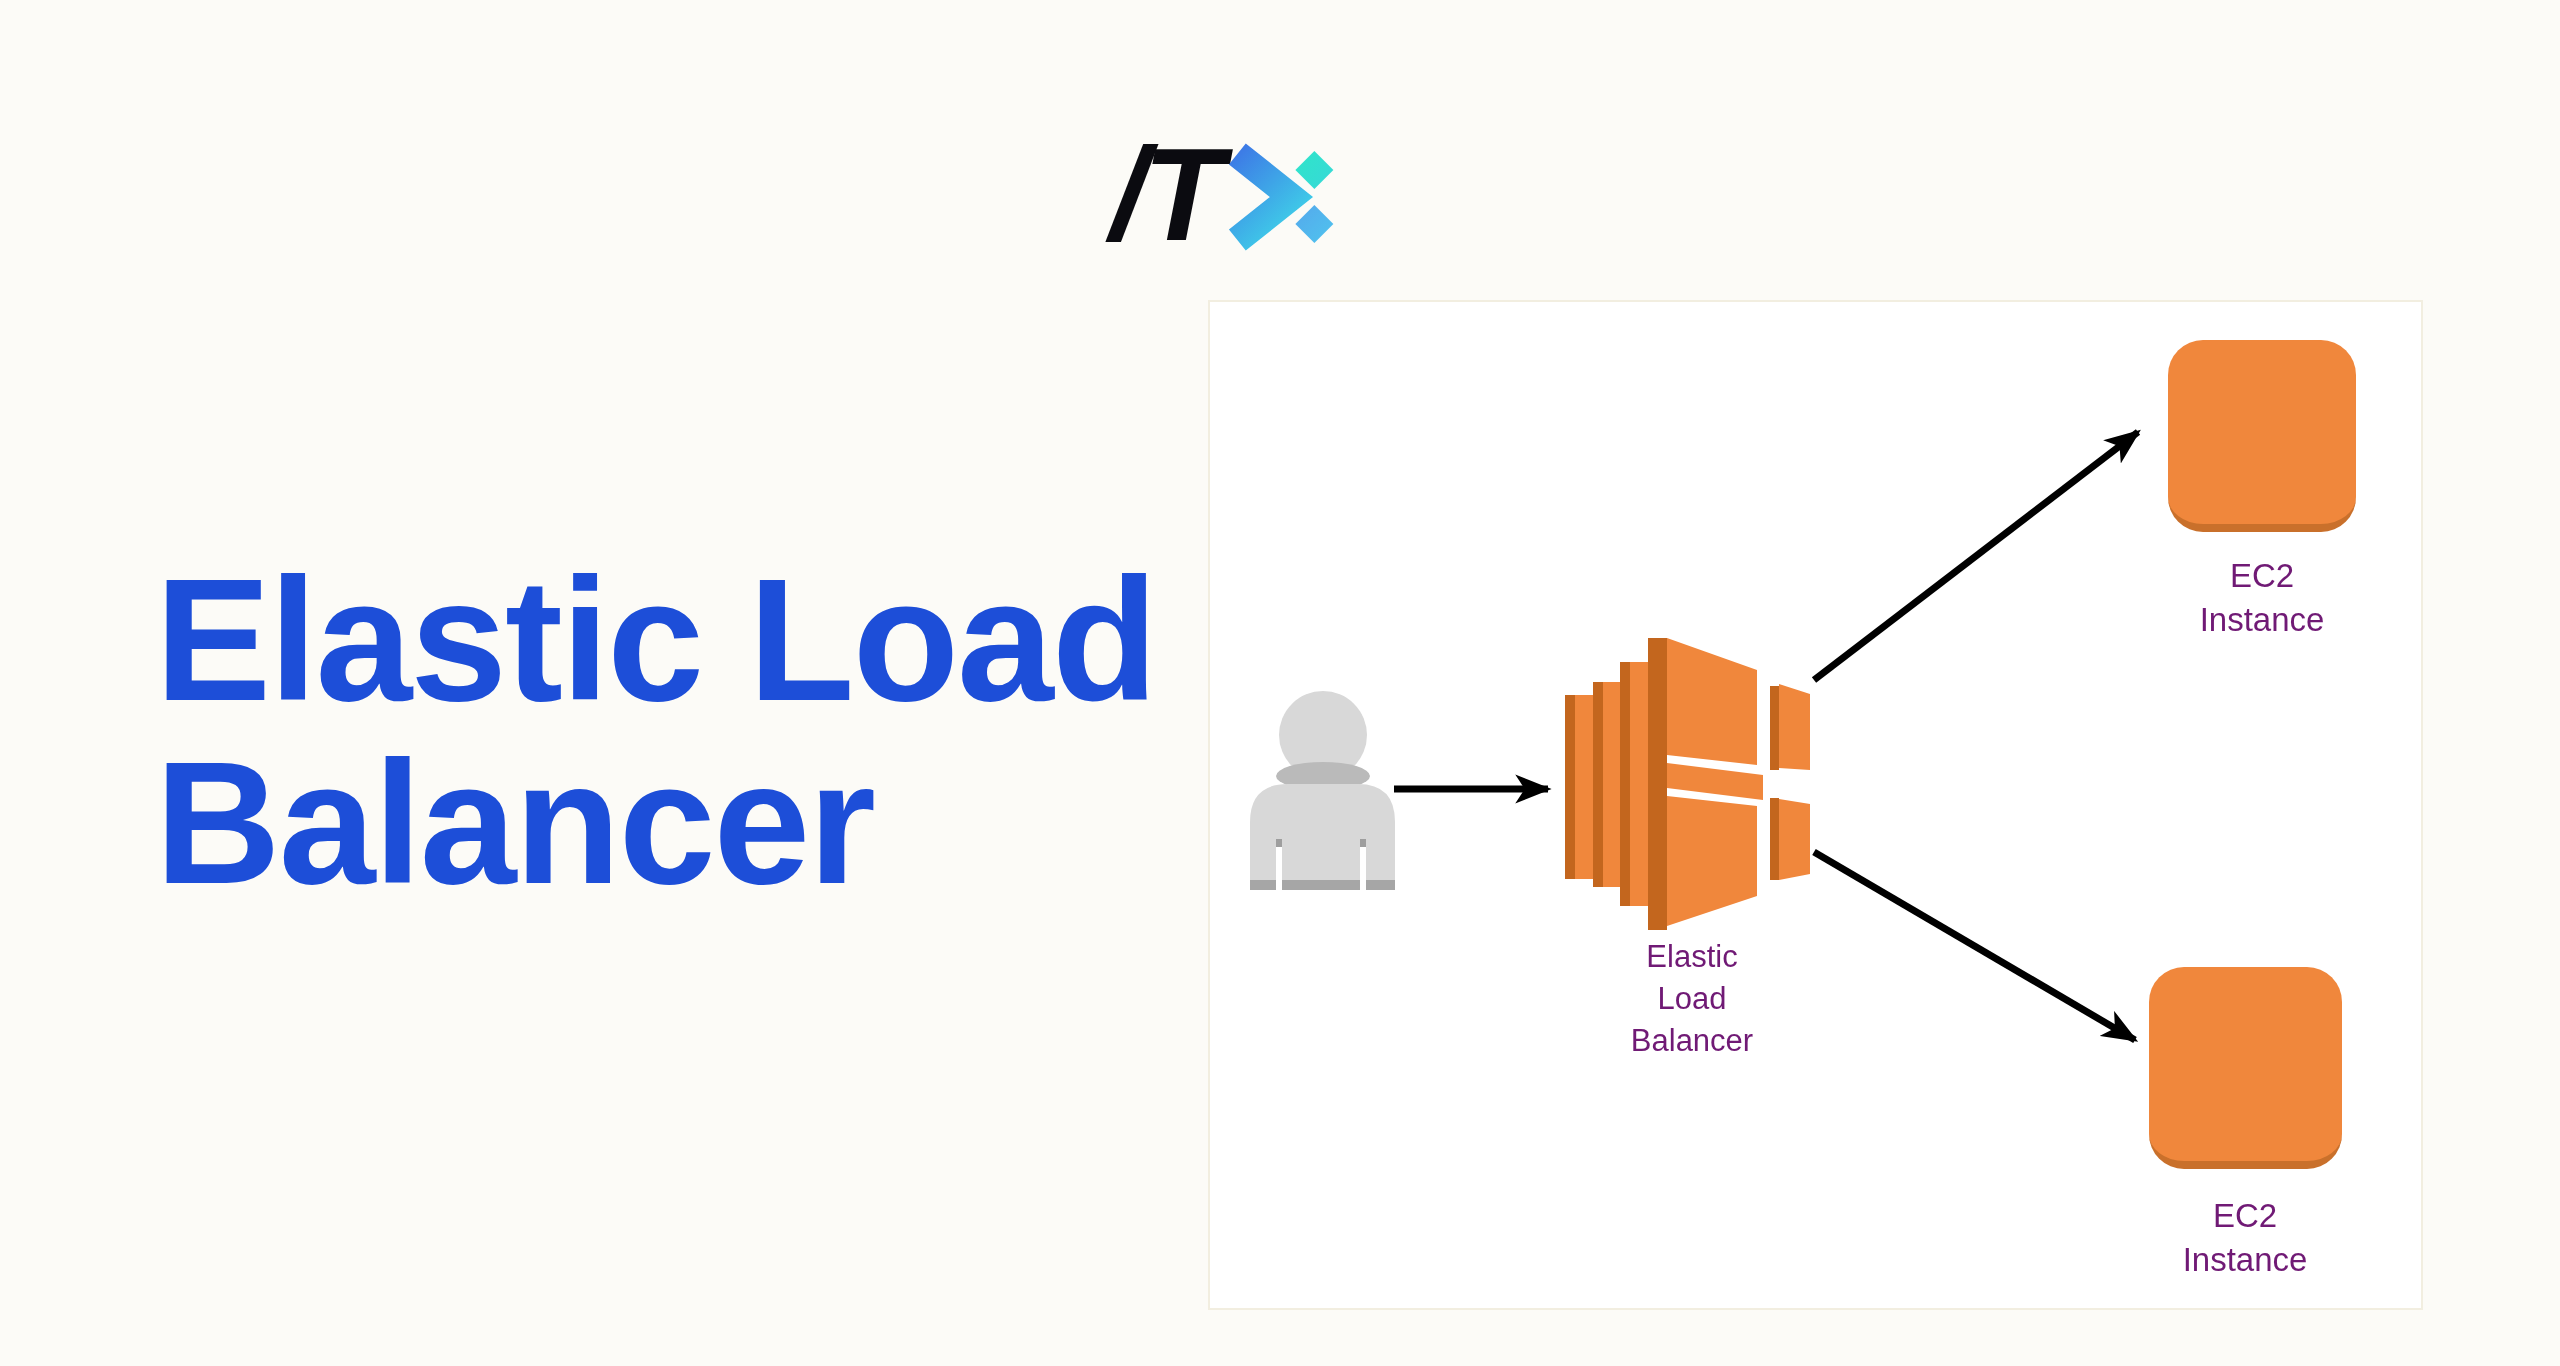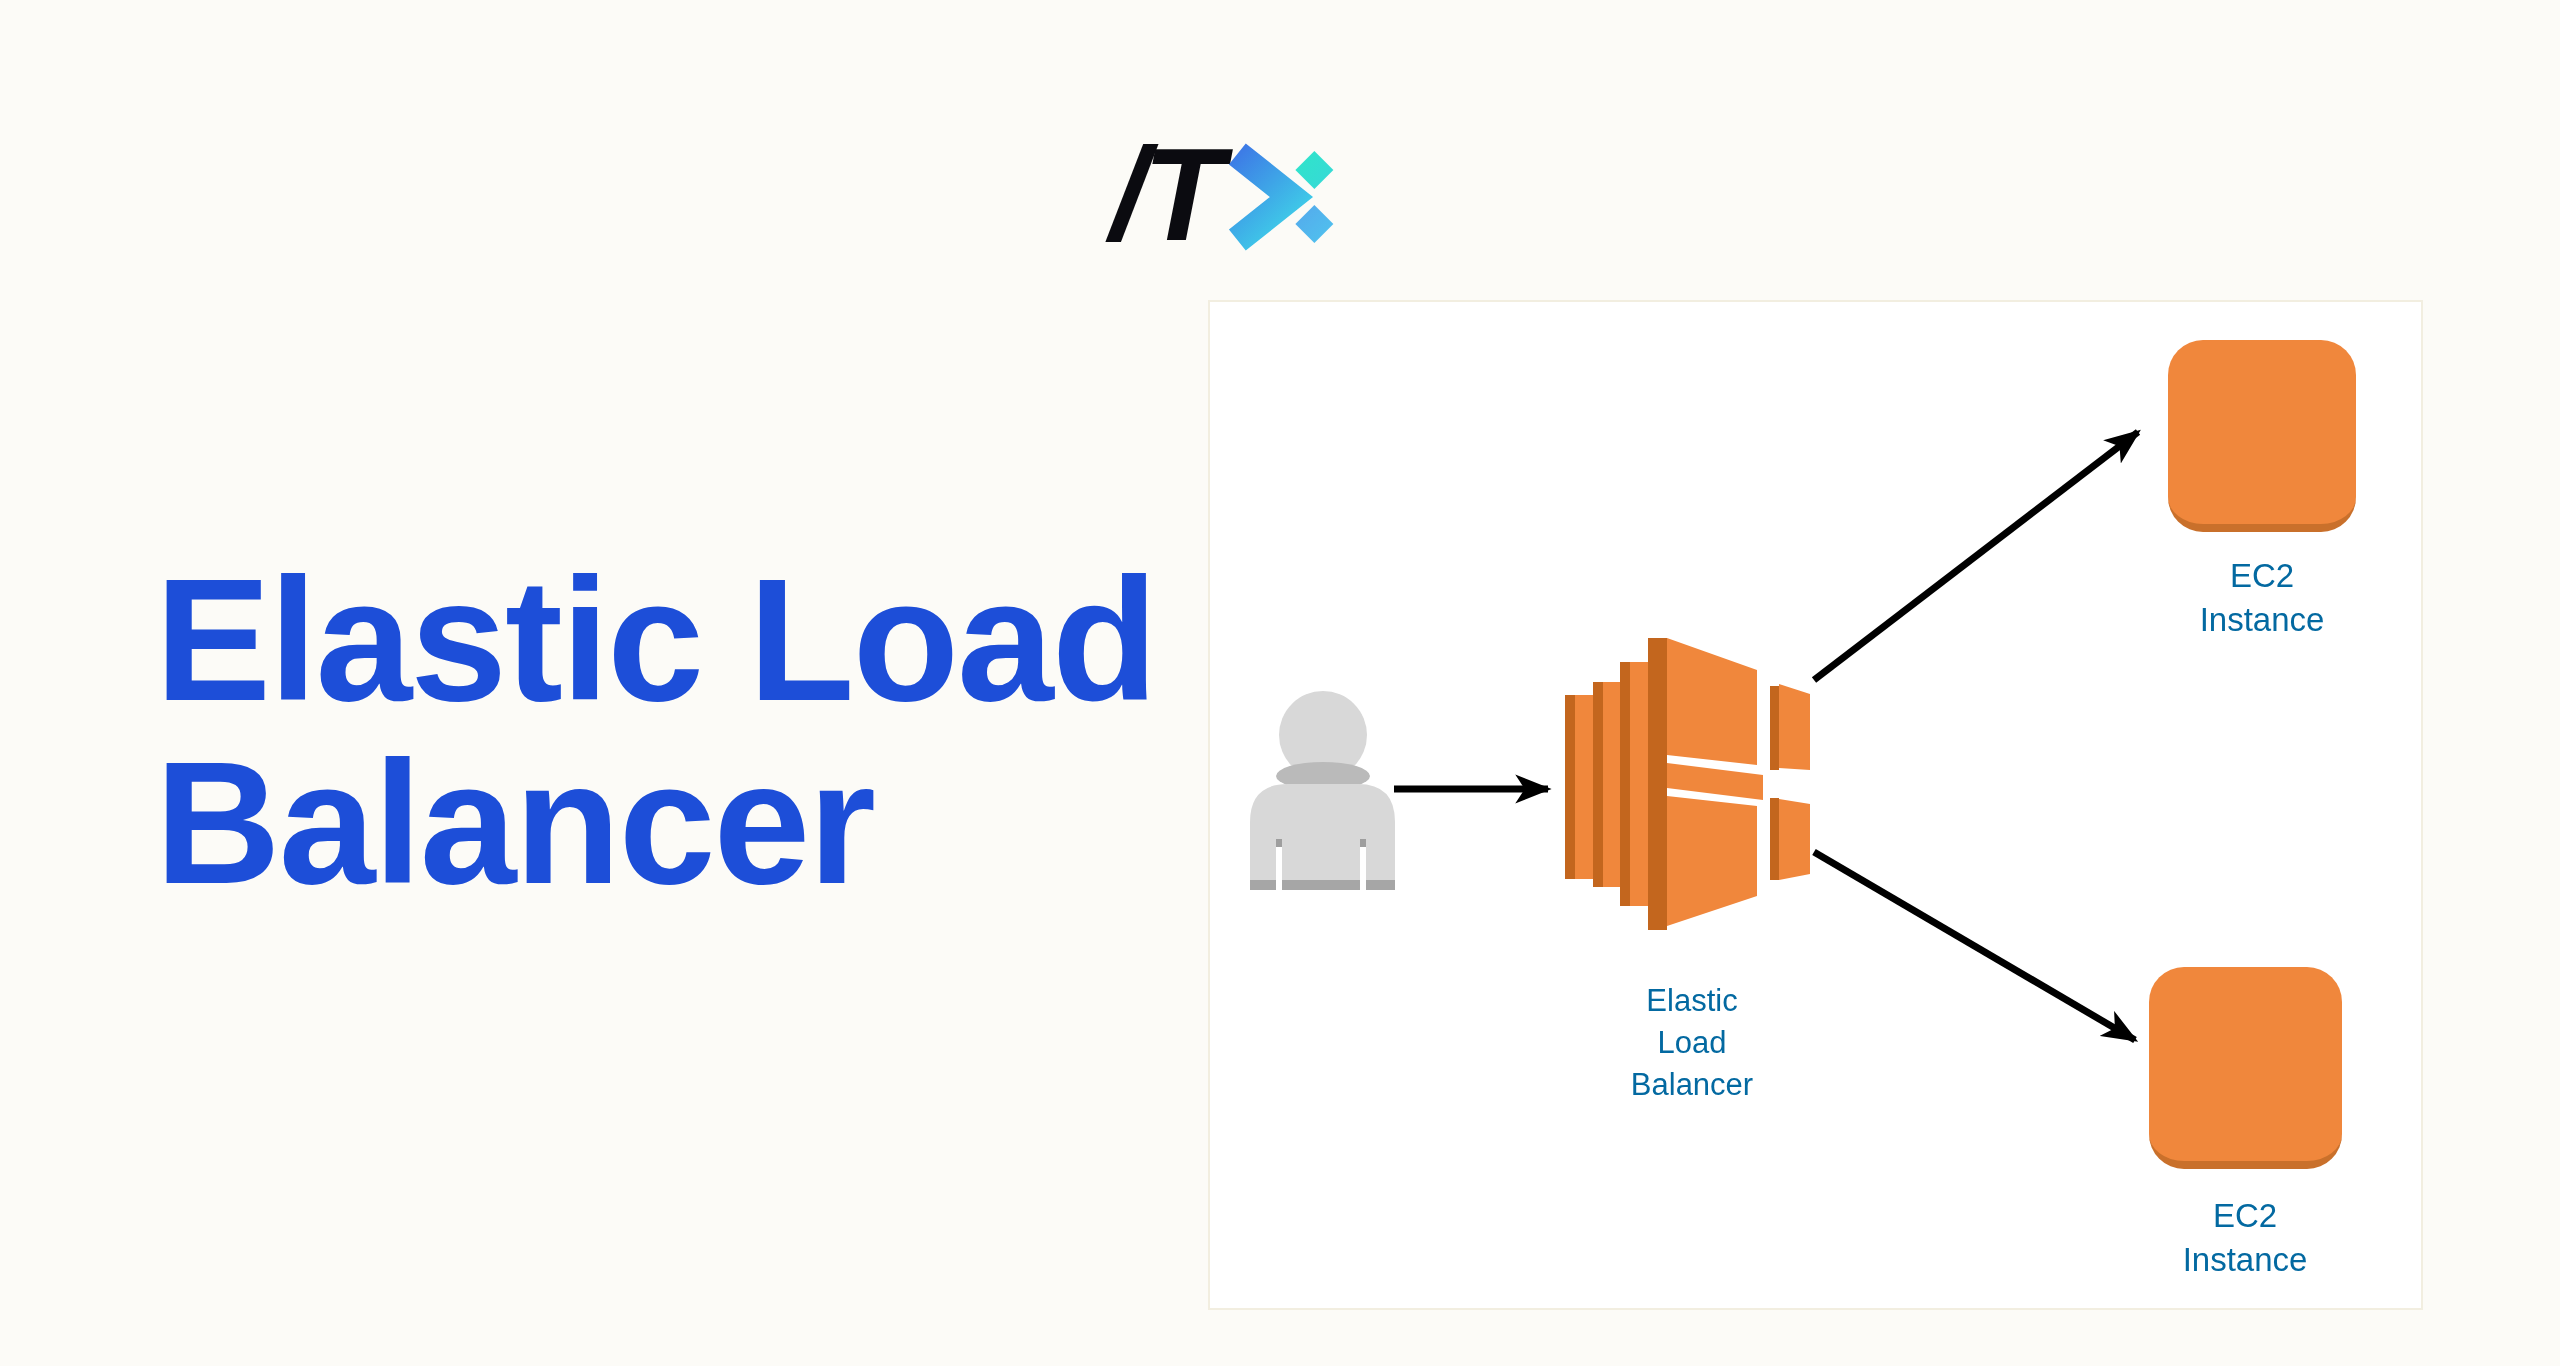--- a/index.html
+++ b/index.html
@@ -36,23 +36,23 @@
   
   .canvas {
     position:absolute; left:1208px; top:300px;
     width:1215px; height:1010px;
     background:#FFFFFF; border:2px solid #F2EEE0;
   }
   .canvas > svg { position:absolute; left:0; top:0; }
 
   .shape-label {
     position:absolute; transform:translateX(-50%);
-    text-align:center; color:#0369a1; white-space:pre-line;
+    text-align:center; color:#701a75; white-space:pre-line;
   }
-  .elb-label  { left:482px;  top:634px; font-size:31px; line-height:42px;margin-top:44px; }
+  .elb-label  { left:482px;  top:634px; font-size:31px; line-height:42px; }
   .ec2-label-top    { left:1052px; top:252px; font-size:33px; line-height:44px; }
   .ec2-label-bottom { left:1035px; top:892px; font-size:33px; line-height:44px; }
 
   .ec2-box {
     position:absolute;
     background:#F0873C;
     border-bottom:8px solid #C9702B;
     border-radius:35px;
   }
   .ec2-box-top    { left:958px; top:38px;  width:188px; height:192px; }

